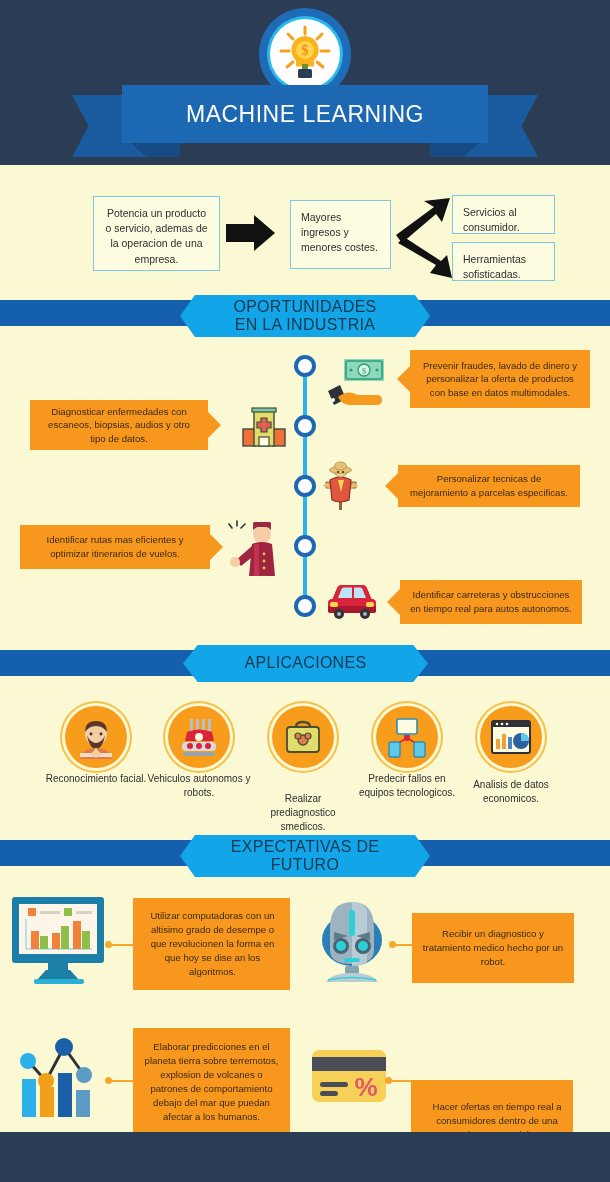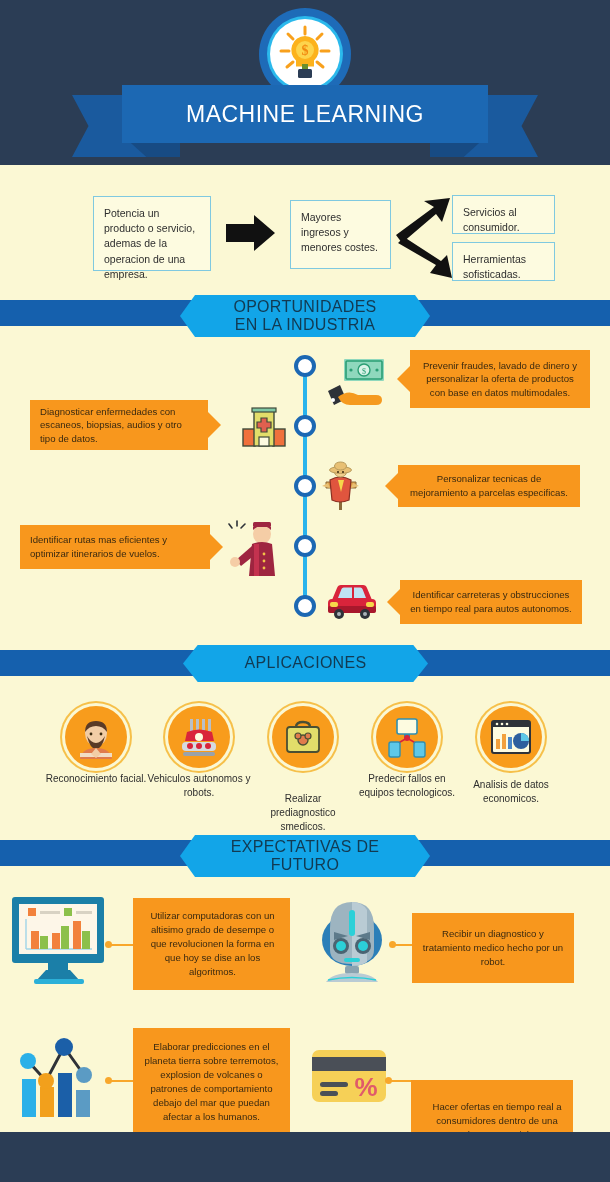--- a/index.html
+++ b/index.html
@@ -66,21 +66,21 @@
   
   .flow { position: absolute; left: 0; top: 165px; width: 610px; height: 135px; }
   .flowbox {
     position: absolute;
     border: 1px solid #7fc9e0;
     background: #fdfbe0;
     color: #2e2e2e;
     font-size: 10.5px; line-height: 1.45;
     padding: 9px 10px;
   }
-  .fb1 { left: 93px; top: 31px; width: 118px; height: 75px; }
+  .fb1 { left: 93px; top: 31px; width: 127px; height: 75px; text-align: center; }
   .fb2 { left: 290px; top: 35px; width: 101px; height: 69px; }
   .fb3 { left: 452px; top: 30px; width: 103px; height: 39px; }
   .fb4 { left: 452px; top: 77px; width: 103px; height: 39px; }
   .arrow-big { position: absolute; left: 226px; top: 48px; }
   .arrow-fork { position: absolute; left: 394px; top: 30px; }
 
   
   .band {
     position: absolute; left: 0; width: 610px; height: 26px;
     background: #1560ad;
@@ -108,21 +108,21 @@
   }
   .callout {
     position: absolute;
     background: #f8971d;
     color: #3b2a10;
     font-size: 9.6px; line-height: 1.42;
     padding: 7px 10px;
     display: flex; align-items: center;
   }
   .callout.right { text-align: center; }
-  .callout.left  { text-align: left; justify-content: center; }
+  .callout.left  { text-align: center; justify-content: center; }
   .callout .notch {
     position: absolute; top: 50%; transform: translateY(-50%);
     width: 0; height: 0;
   }
   .callout.right .notch {
     left: -13px;
     border-top: 13px solid transparent;
     border-bottom: 13px solid transparent;
     border-right: 13px solid #f8971d;
   }

